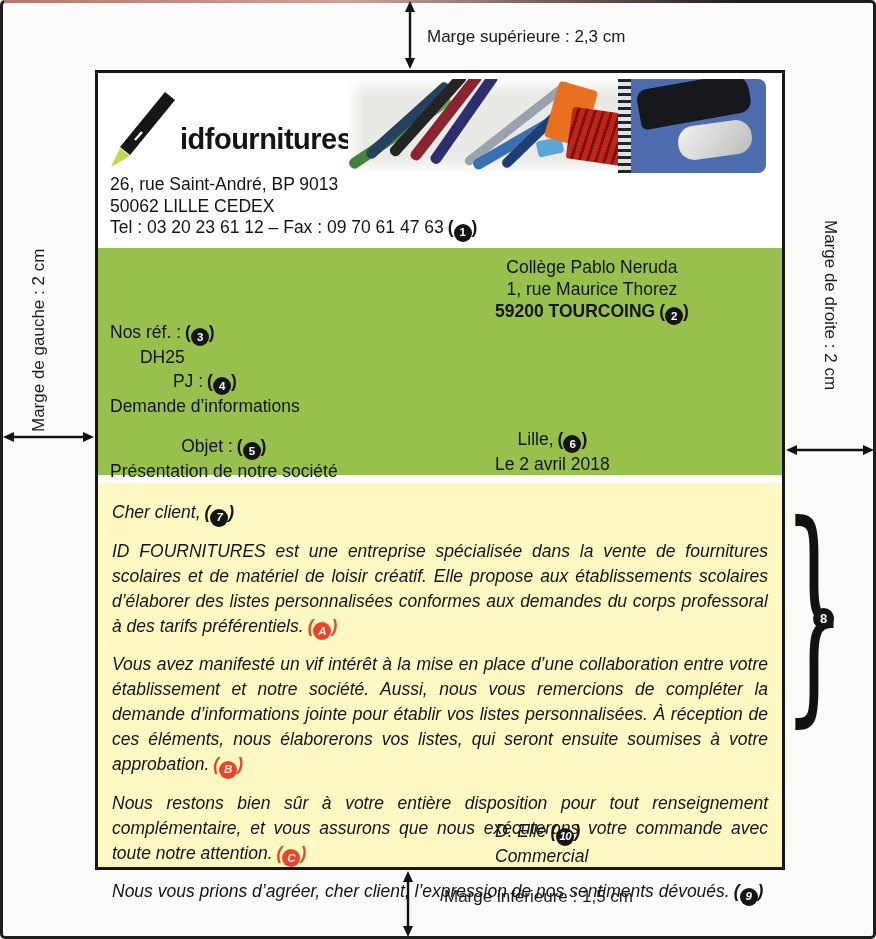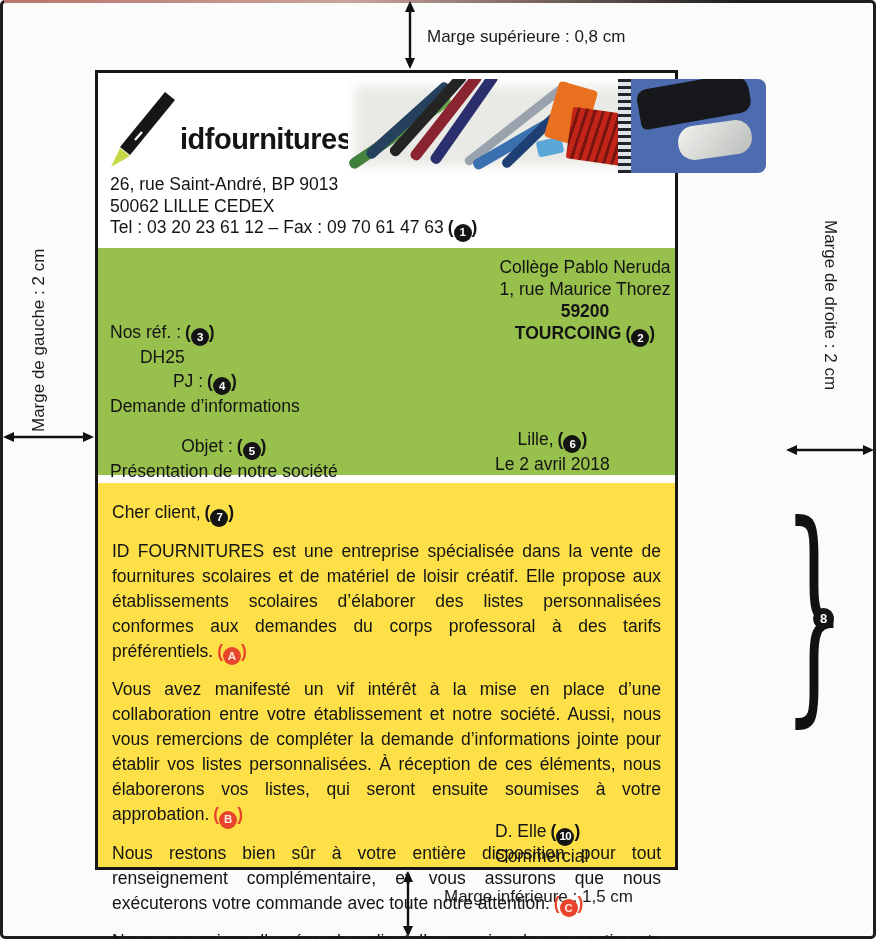--- a/index.html
+++ b/index.html
@@ -5,21 +5,21 @@
   html,body{margin:0;padding:0;}
   body{
     width:876px;height:939px;position:relative;overflow:hidden;
     background:#fbfbf9;color:#141414;
     font-family:"Liberation Sans", sans-serif;
   }
   .frame{position:absolute;inset:0;border:3px solid #1e1e1e;border-radius:5px;box-sizing:border-box;}
   .frame-top-tint{position:absolute;left:4px;top:0;right:4px;height:3px;background:linear-gradient(90deg,#b9756b,#caa49c 40%,transparent 85%);}
 
   
-  .page{position:absolute;left:95px;top:70px;width:583px;height:800px;background:#ffffff;
+  .page{position:absolute;left:95px;top:70px;width:690px;height:800px;background:#ffffff;
         border:3px solid #161616;box-sizing:border-box;}
 
   
   .pen-logo{position:absolute;left:8px;top:16px;width:76px;height:84px;}
   .logo-text{position:absolute;left:82px;top:50px;font-size:29px;font-weight:700;letter-spacing:-0.5px;}
   .photo{position:absolute;left:250px;top:6px;width:418px;height:94px;background:#e9eae5;
          border-radius:8px;overflow:hidden;box-shadow:inset 0 0 12px 7px #ffffff;}
   .photo div{position:absolute;}
   .stick{width:108px;height:11px;border-radius:5px;}
   .sender{position:absolute;left:12px;top:101px;font-size:17.5px;line-height:21.5px;}
@@ -28,22 +28,22 @@
   .green{position:absolute;left:0;top:175px;width:100%;height:227px;background:#98c04d;text-align:center;}
   .green .blk{position:absolute;font-size:17.5px;line-height:22px;}
   .recipient{left:397px;top:8px;}
   .recipient .bold{font-weight:700;}
   .refs{left:12px;top:73px;}
   .pjblk{left:12px;top:122px;}
   .objetblk{left:12px;top:176px;margin-top:11px;}
   .placedate{left:397px;top:180px;}
 
   
-  .orange{position:absolute;left:0;top:410px;right:0;bottom:0;background:#fde047;
-          padding:17px 14px 0 14px;box-sizing:border-box;font-size:17.5px;line-height:25px;}
+  .orange{position:absolute;left:0;top:410px;right:0;bottom:0;background:#fef9c3;
+          padding:17px 14px 0 14px;box-sizing:border-box;font-size:17.5px;line-height:25px;font-style:italic;}
   .orange p{margin:0 0 12px 0;text-align:justify;}
   .sig{position:absolute;left:397px;top:338px;line-height:21px;}
 
   
   .mw{white-space:nowrap;margin-left:4px;}
   .paren{font-weight:700;}
   .nm{display:inline-flex;width:18px;height:18px;border-radius:50%;background:#141414;color:#fff;
       font-size:11.5px;font-weight:700;align-items:center;justify-content:center;vertical-align:-3px;
       letter-spacing:-0.5px;}
   .red .paren{color:#e8432b;}
@@ -84,21 +84,21 @@
   <line x1="8" y1="9" x2="83" y2="9" stroke="#111" stroke-width="2.4"></line>
   <polygon points="0,9 11,4 11,14" fill="#111"></polygon>
   <polygon points="91,9 80,4 80,14" fill="#111"></polygon>
 </svg>
 <svg class="arrow" style="left:786px;top:441px;" width="88" height="18">
   <line x1="8" y1="9" x2="80" y2="9" stroke="#111" stroke-width="2.4"></line>
   <polygon points="0,9 11,4 11,14" fill="#111"></polygon>
   <polygon points="88,9 77,4 77,14" fill="#111"></polygon>
 </svg>
 
-<div class="mlabel lbl-top">Marge supérieure : 0,8 cm</div>
+<div class="mlabel lbl-top">Marge supérieure : 2,3 cm</div>
 <div class="mlabel lbl-bottom">Marge inférieure : 1,5 cm</div>
 <div class="mlabel lbl-left">Marge de gauche : 2 cm</div>
 <div class="mlabel lbl-right">Marge de droite : 2 cm</div>
 
 <div class="page">
 
   <svg class="pen-logo" viewBox="0 0 76 84">
     <polygon points="5,78 14,59 24,67" fill="#c6d848"></polygon>
     <line x1="19" y1="62" x2="64" y2="7" stroke="#161616" stroke-width="13"></line>
     <line x1="29" y1="51" x2="36" y2="43" stroke="#ffffff" stroke-width="2.2"></line>

